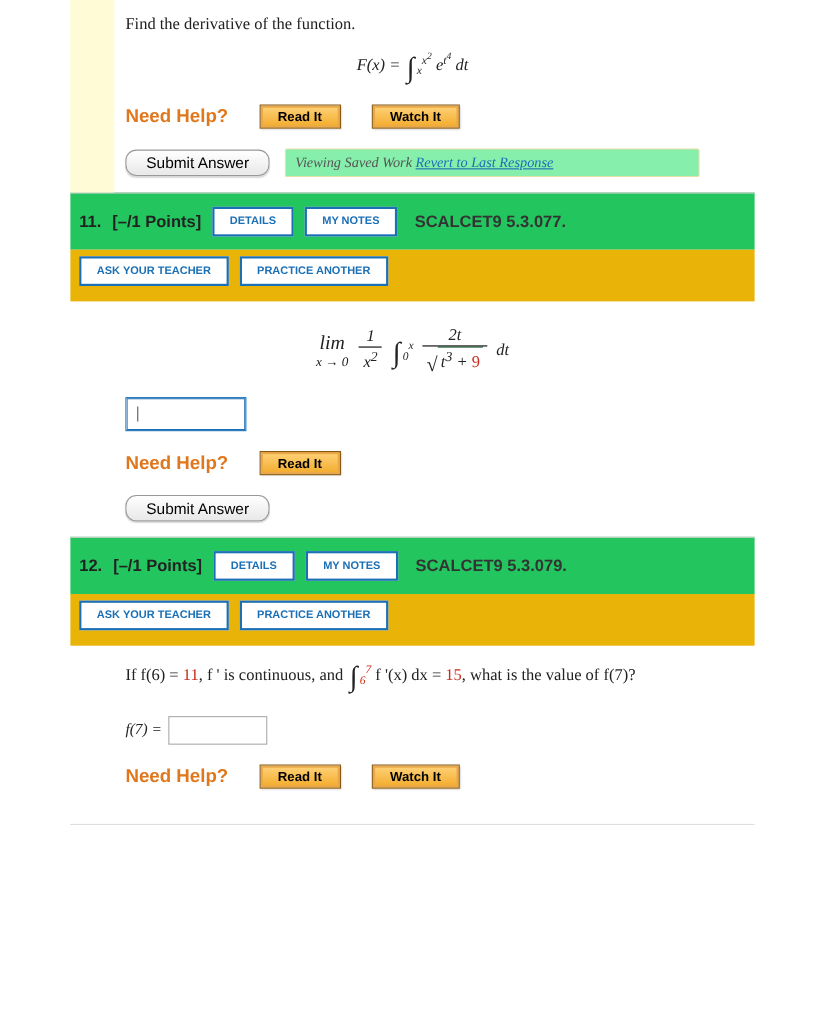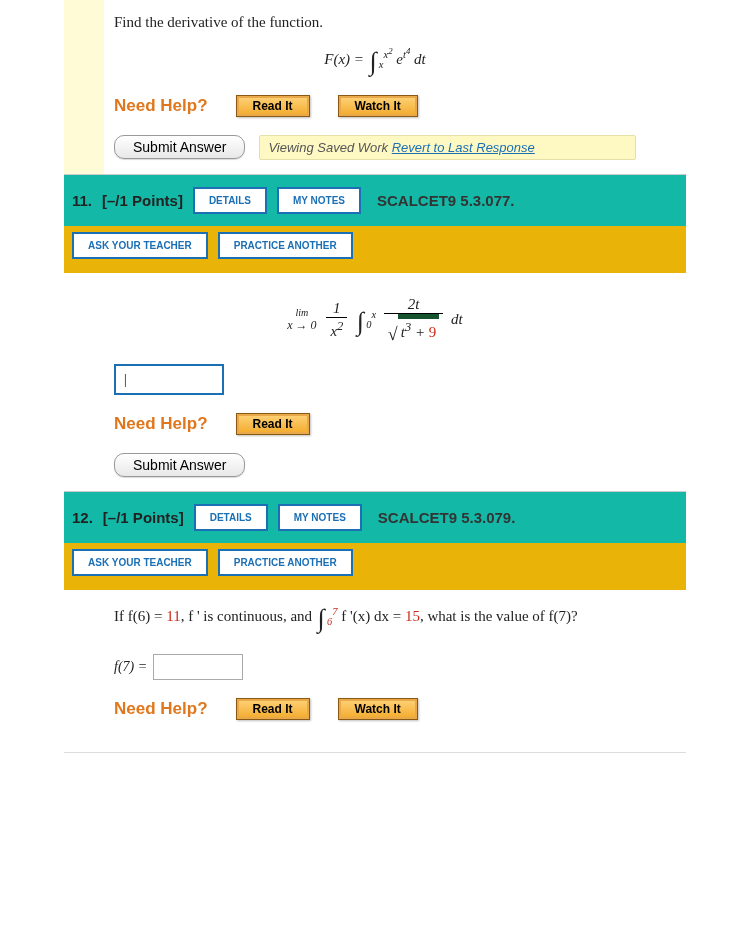--- a/index.html
+++ b/index.html
@@ -1,45 +1,45 @@
 <!DOCTYPE html>
 <html><head>
 <meta charset="utf-8">
 <style>
   body{margin:0;font-family:Arial,Helvetica,sans-serif;font-size:14px;color:#222;background:#fff}
   .page{width:622px;margin:0 auto}
-  .qheader{display:flex;flex-wrap:wrap;align-items:center;gap:10px;padding:12px 8px;border-top:1px solid #ccc;background:#14b8a6}
+  .qheader{display:flex;flex-wrap:wrap;align-items:center;gap:10px;padding:12px 8px;border-top:1px solid #ccc;background:#22c55e}
   .qnum{font-weight:bold;font-size:15px}
   .pts{font-weight:bold;font-size:15px}
   .box-btn{border:2px solid #1b6fb5;color:#1b6fb5;background:#fff;padding:6px 14px;font-weight:bold;font-size:10px;cursor:pointer}
   .qref{font-weight:bold;color:#333;font-size:15px;margin-left:6px}
   .qbody{padding:14px 50px 14px 50px;position:relative}
   .qbody.with-yellow{border-left:40px solid #fffbd6;padding-left:10px;margin-left:0}
   .prompt{font-family:Georgia,'Times New Roman',serif;font-size:15px;margin-bottom:14px}
   .disp-math{font-family:Georgia,'Times New Roman',serif;font-size:15px;font-style:italic;text-align:center;margin:8px 0 18px 0}
   .inline-math{font-family:Georgia,'Times New Roman',serif;font-style:italic}
   .intsym{font-size:26px;font-style:normal;vertical-align:-6px;margin:0 2px}
   .frac{display:inline-block;vertical-align:middle;text-align:center;margin:0 4px}
   .frac .num{display:block;border-bottom:1px solid #000;padding:0 4px;line-height:1.2}
   .frac .den{display:block;padding:0 4px;line-height:1.3}
   .lim{display:inline-block;text-align:center;font-size:13px;vertical-align:middle;margin-right:2px}
-  .lim .top{display:block;font-size:10px}
+  .lim .top{display:block;font-size:18px}
   .lim .bot{display:block;font-size:12px}
   .sqrt-wrap{display:inline-block;vertical-align:middle}
   .sqrt-sym{font-size:18px;vertical-align:-3px}
-  .sqrt-body{border-top:5px solid #14532d;padding:0 3px;display:inline-block}
+  .sqrt-body{border-top:1px solid #14532d;padding:0 3px;display:inline-block}
   .answer-row{display:flex;align-items:center;margin:6px 0 18px 0}
   .answer-label{font-family:Georgia,'Times New Roman',serif;font-style:italic;margin-right:6px}
   .answer-box{border:1px solid #aaa;padding:6px 8px;min-width:80px;min-height:26px;font-family:Georgia,'Times New Roman',serif;font-style:italic;font-size:15px;box-sizing:border-box}
   .answer-box.active{border-color:#1b6fb5;box-shadow:0 0 0 1px #1b6fb5 inset}
   .needhelp{font-weight:bold;color:#e0771d;font-size:17px;display:flex;align-items:center;gap:28px;margin:18px 0}
   .orange-btn{background:linear-gradient(#ffd37a,#f2aa2a);border:1px solid #8a5a12;box-shadow:0 0 0 2px #e9a84a inset,1px 1px 2px rgba(0,0,0,.25);color:#000;font-weight:bold;font-size:12px;padding:3px 16px;cursor:pointer}
   .submit-row{margin-top:8px;display:flex;align-items:center;gap:14px}
   .submit-btn{background:linear-gradient(#fff,#e8e8e8);border:1px solid #999;border-radius:10px;padding:3px 18px;font-size:14px;cursor:pointer;box-shadow:0 1px 1px rgba(0,0,0,.15)}
-  .saved-bar{background:#fef9c3;border:1px solid #e5dfa8;font-style:italic;font-family:Liberation Sans, sans-serif;font-size:13px;color:#555;padding:4px 8px;flex:1;border-radius:2px}
+  .saved-bar{background:#86efac;border:1px solid #e5dfa8;font-style:italic;font-family:Liberation Serif, serif;font-size:13px;color:#555;padding:4px 8px;flex:1;border-radius:2px}
   .saved-bar a{color:#1b6fb5;text-decoration:underline;font-style:italic}
   .sup{font-size:.7em;vertical-align:super;font-style:italic}
   .sub{font-size:.7em;vertical-align:sub;font-style:italic}
   .red{color:#cc2a1a}
   .hr{height:1px;background:#ddd;margin:0}
   .row2{display:flex;gap:10px;padding:6px 8px 14px 8px;background:#eab308}
 </style>
 </head>
 <body>
 

